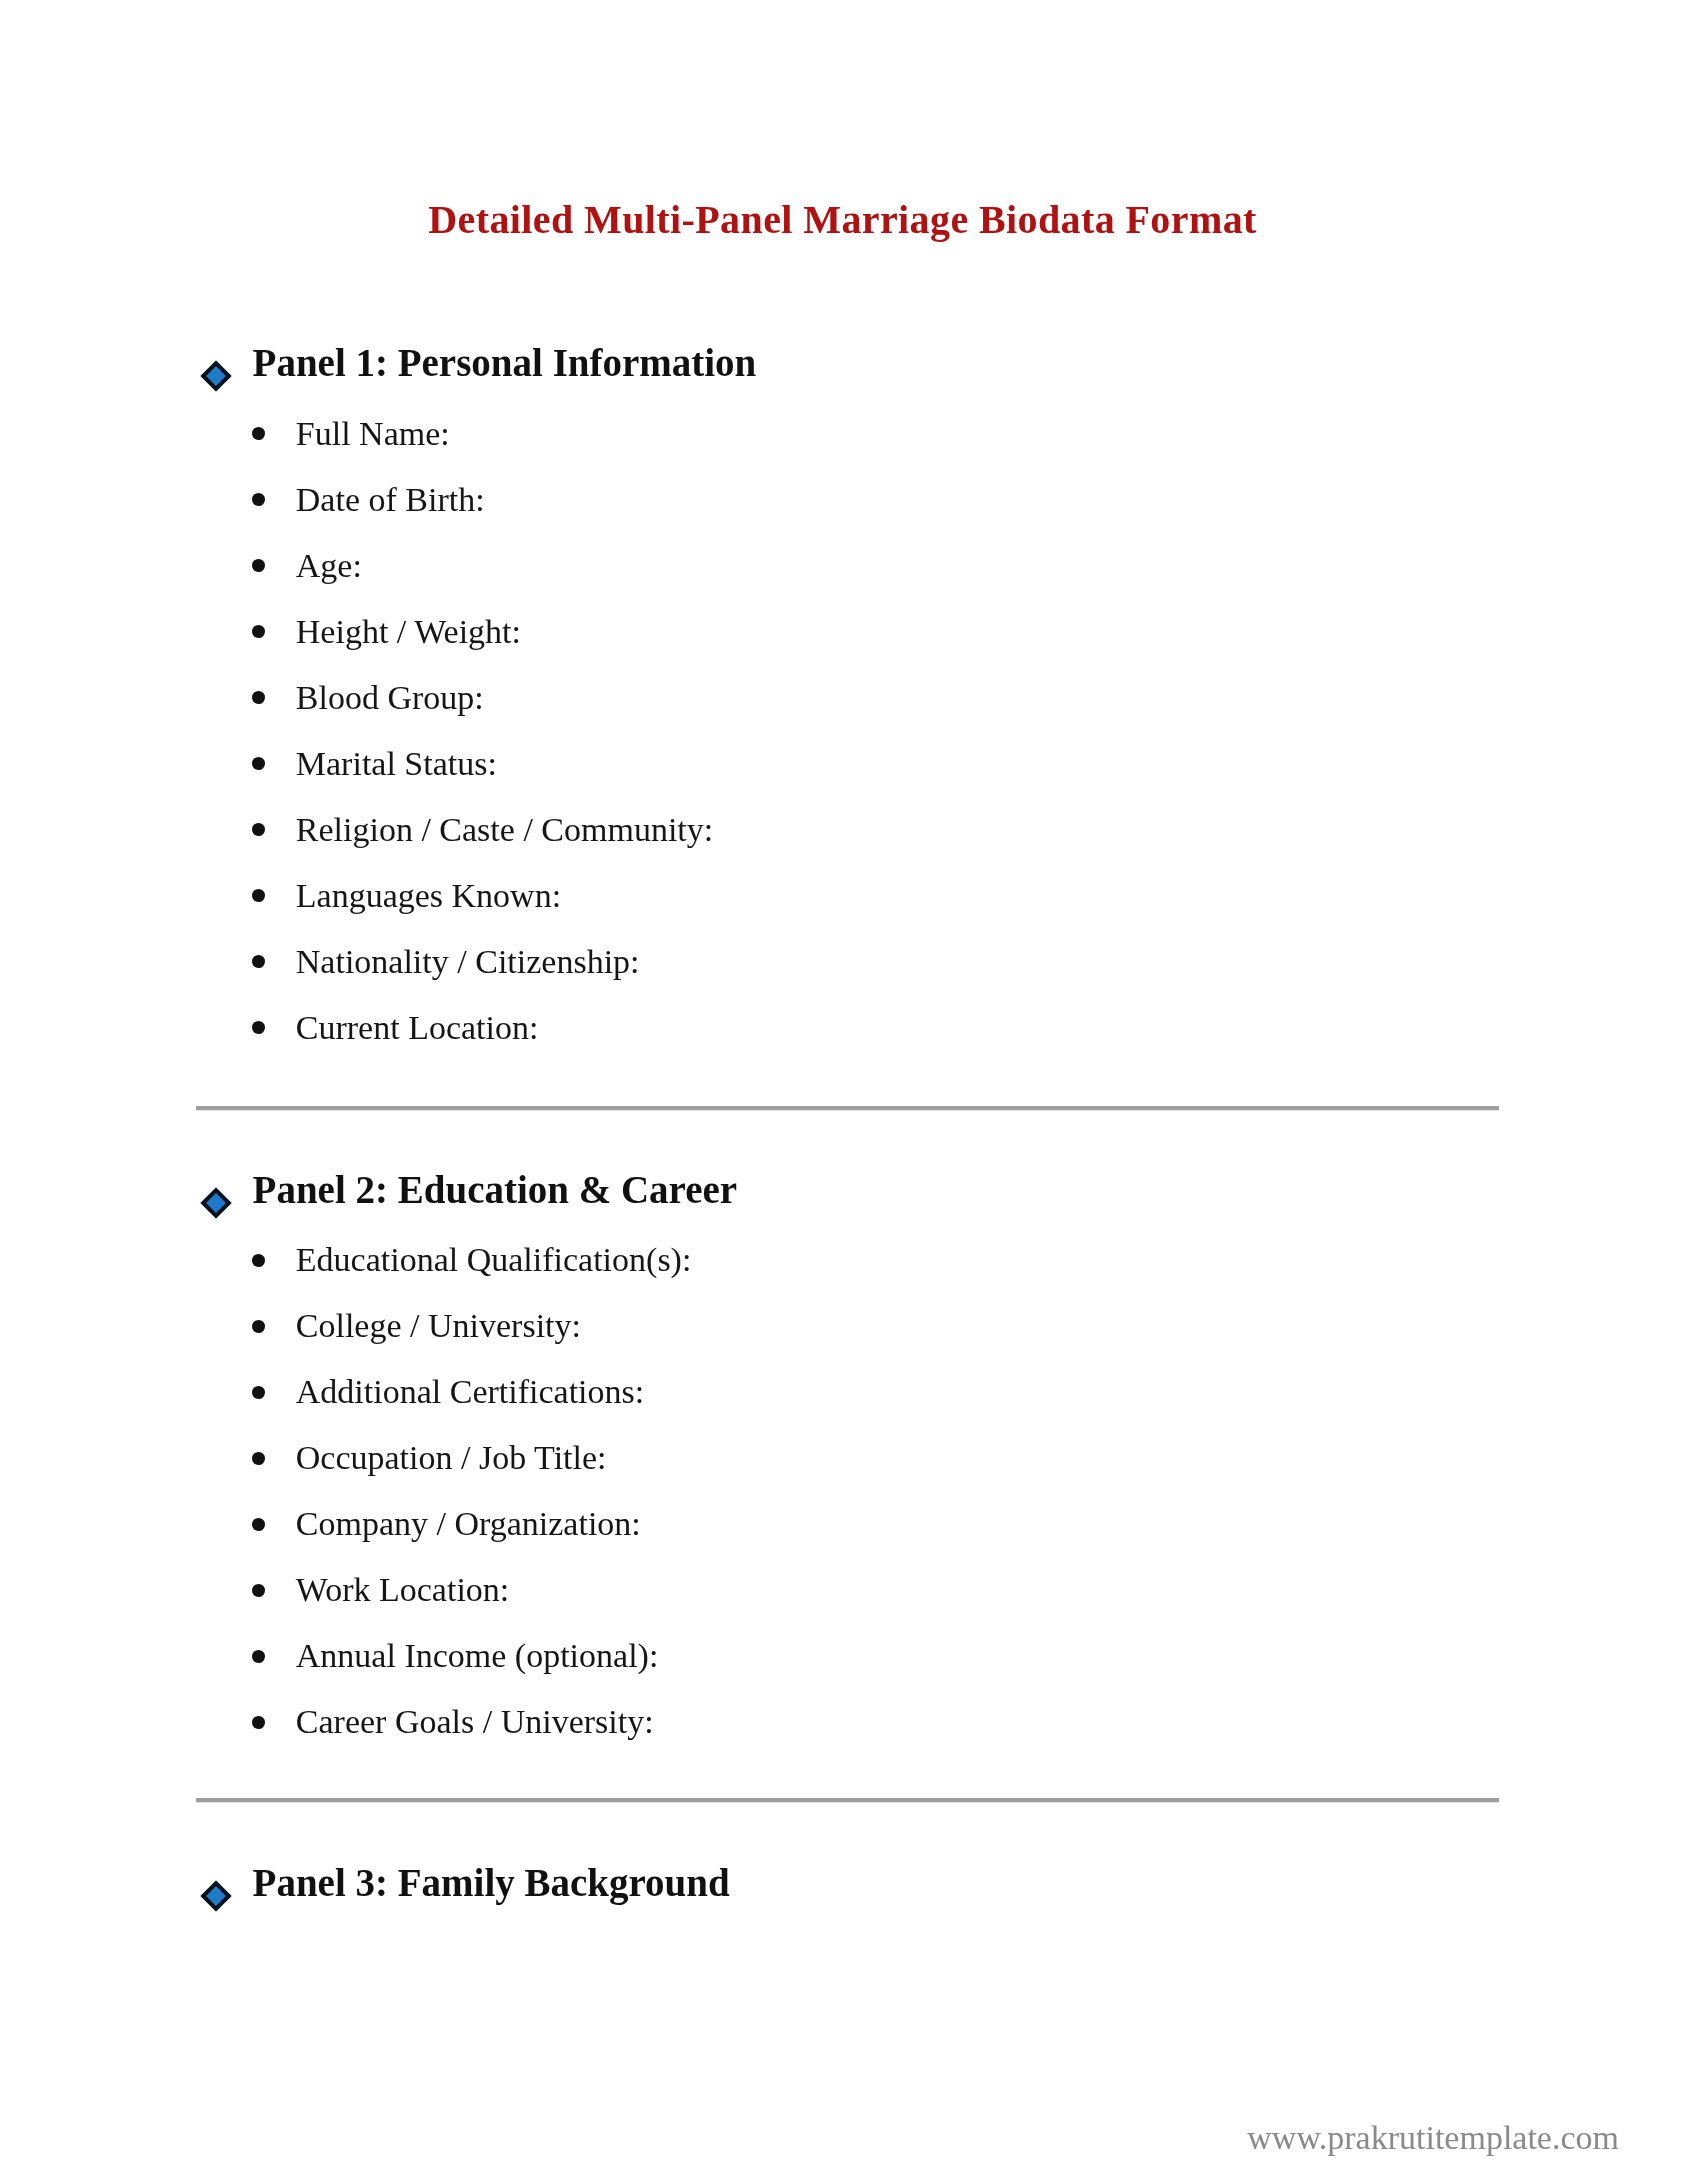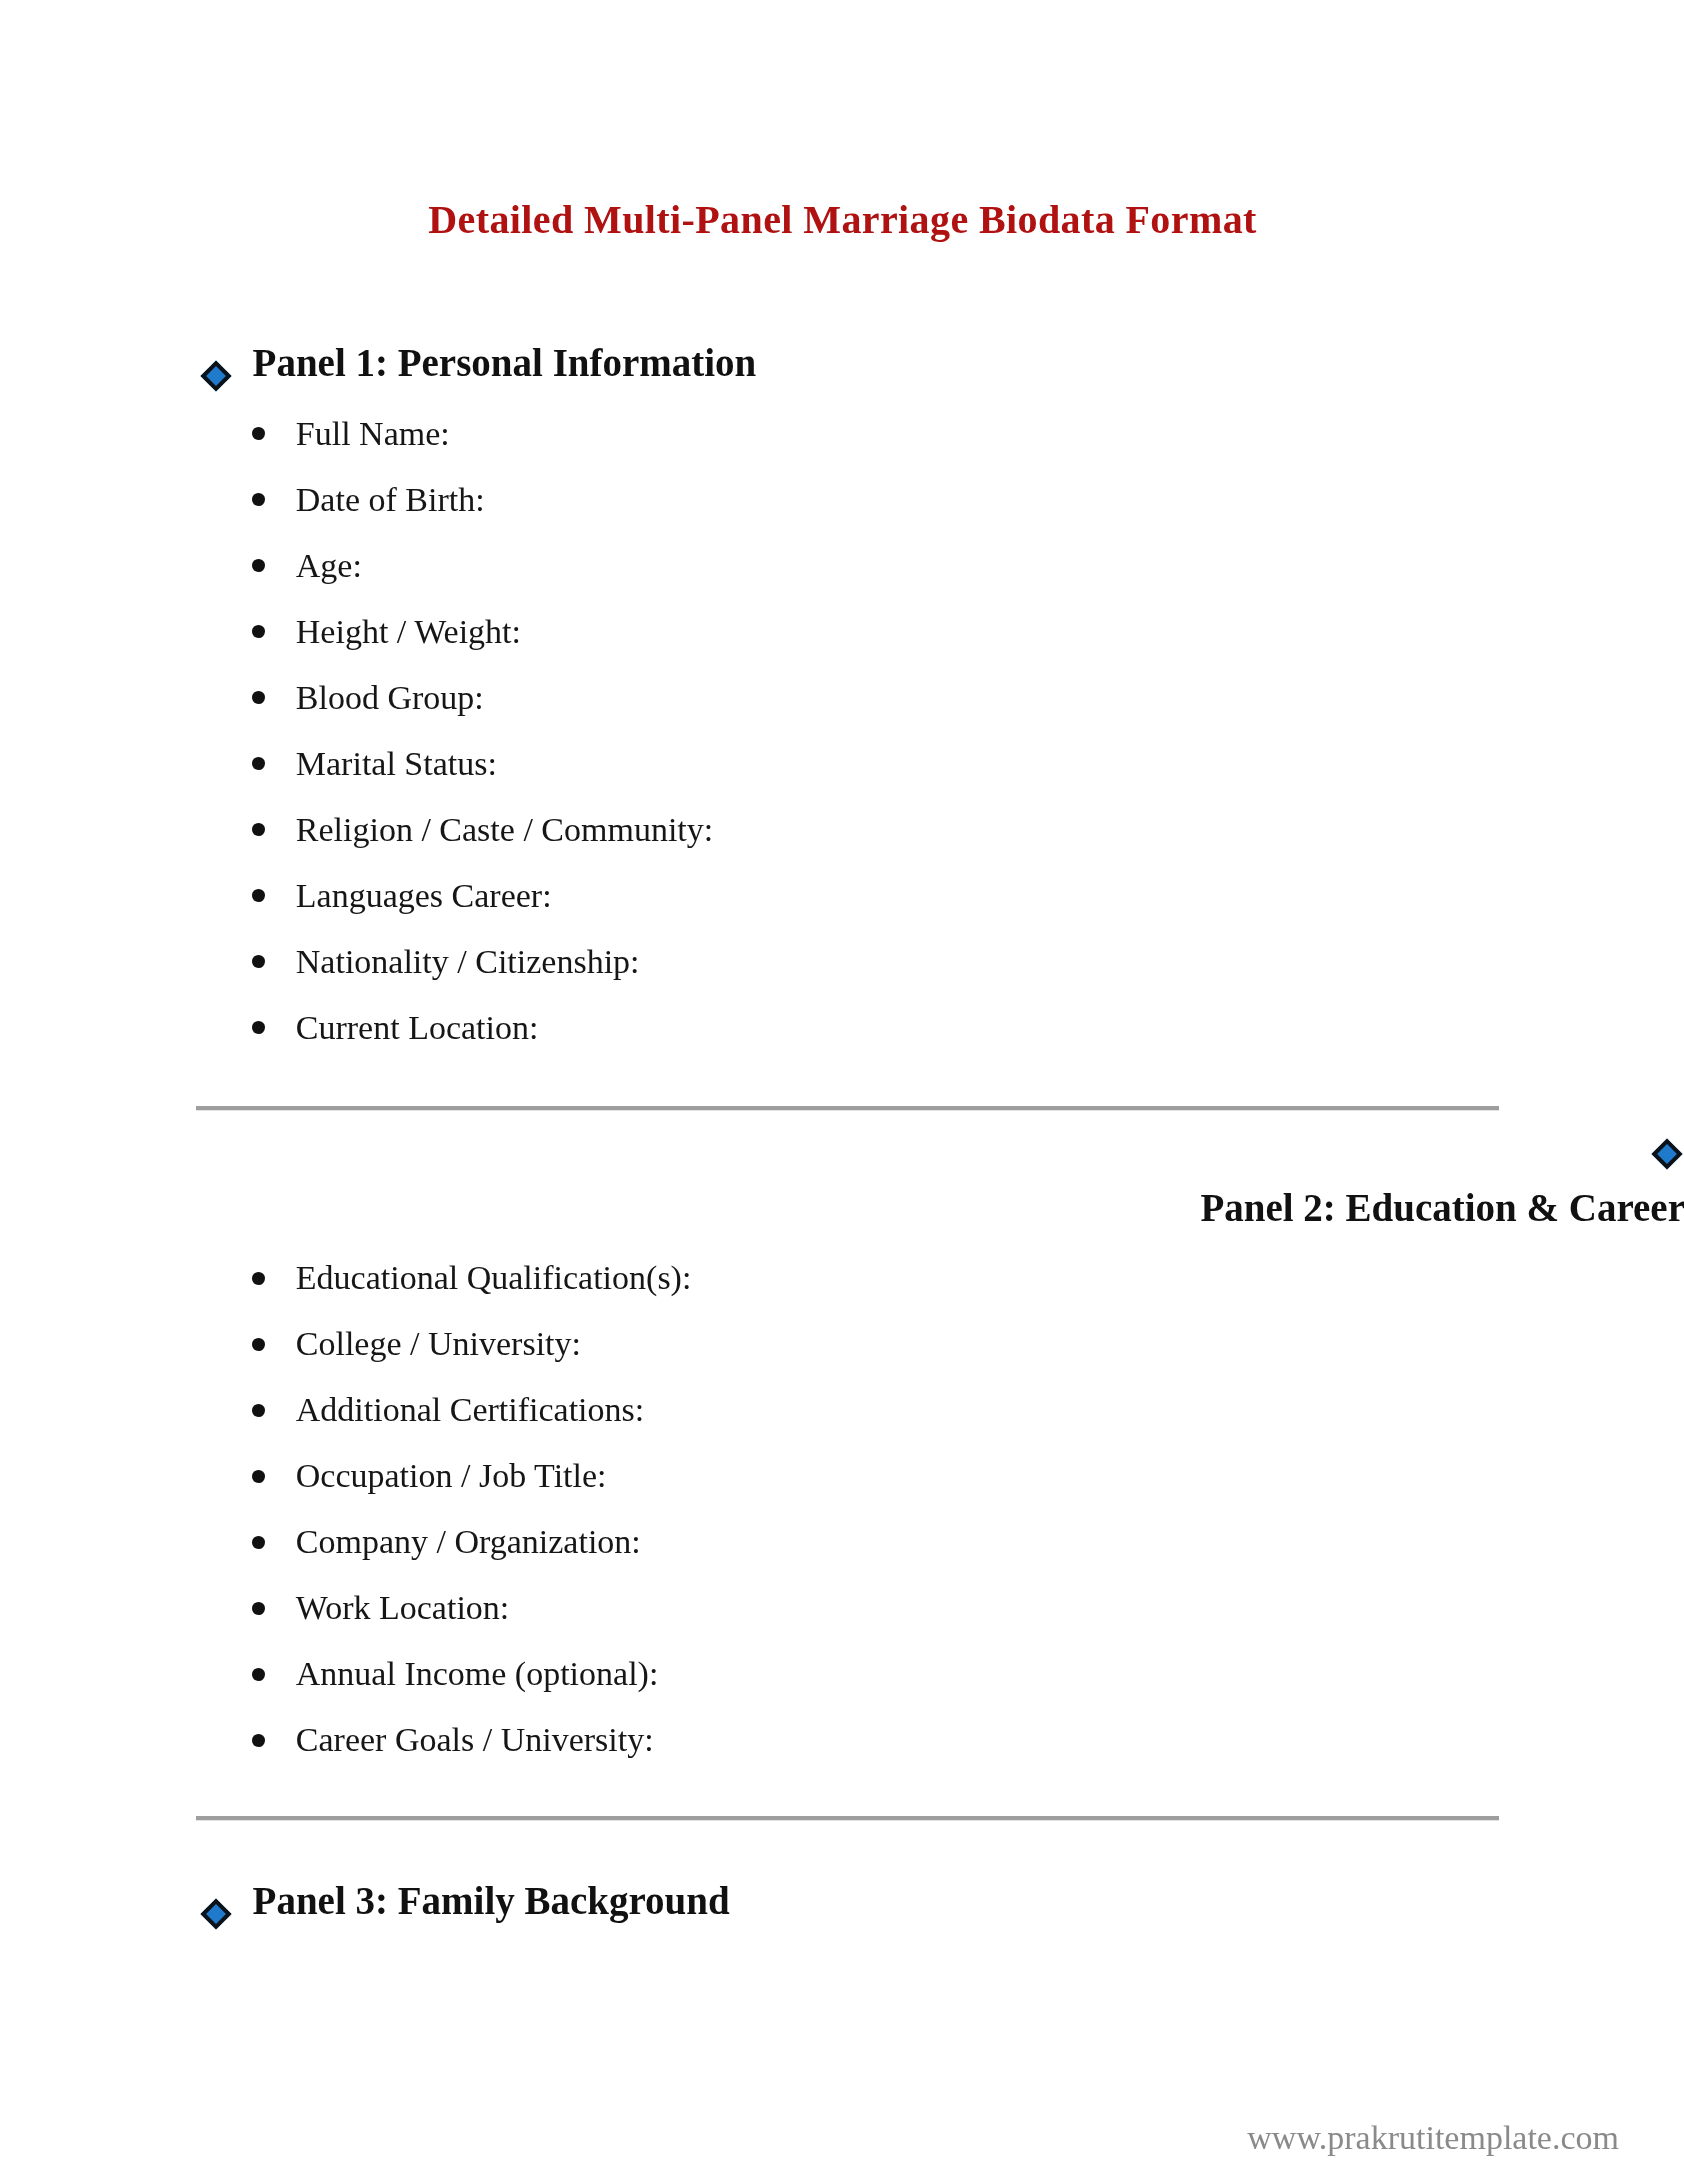--- a/index.html
+++ b/index.html
@@ -28,21 +28,21 @@
     display: flex;
     align-items: flex-end;
     gap: 19px;
     margin-left: 198px;
     font-size: 39px;
     font-weight: bold;
     color: #111111;
     line-height: 48px;
   }
   .panel-heading.p1 { margin-top: 96px; }
-  .panel-heading.p2 { margin-top: 32px; flex-direction: column; }
+  .panel-heading.p2 { margin-top: 55px; }
   .panel-heading.p3 { margin-top: 56px; }
   .diamond {
     display: inline-block;
     width: 22px;
     height: 22px;
     background: var(--diamond-blue, #207acc);
     border: 4.3px solid var(--diamond-border, #0d1218);
     transform: rotate(45deg);
     margin: 0 6.8px;
     flex: 0 0 auto;
@@ -121,21 +121,21 @@
         <li class="item">
           <span class="dot"></span>
           <span>Marital Status:</span>
         </li>
         <li class="item">
           <span class="dot"></span>
           <span>Religion / Caste / Community:</span>
         </li>
         <li class="item">
           <span class="dot"></span>
-          <span>Languages Career:</span>
+          <span>Languages Known:</span>
         </li>
         <li class="item">
           <span class="dot"></span>
           <span>Nationality / Citizenship:</span>
         </li>
         <li class="item">
           <span class="dot"></span>
           <span>Current Location:</span>
         </li>
       </ul>

